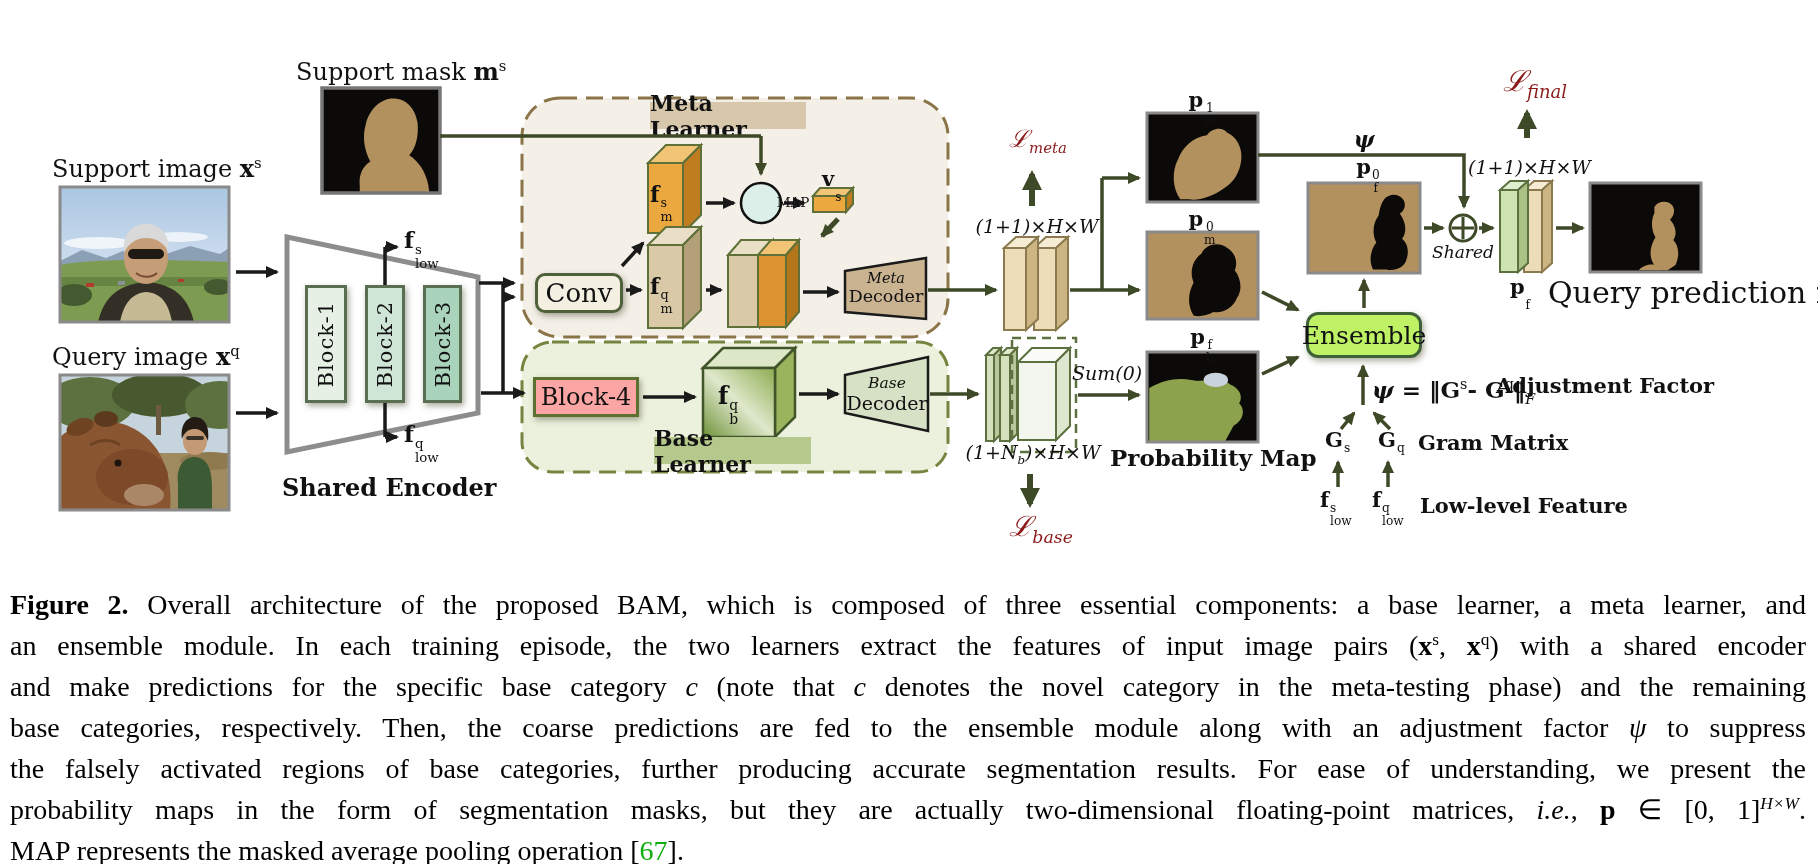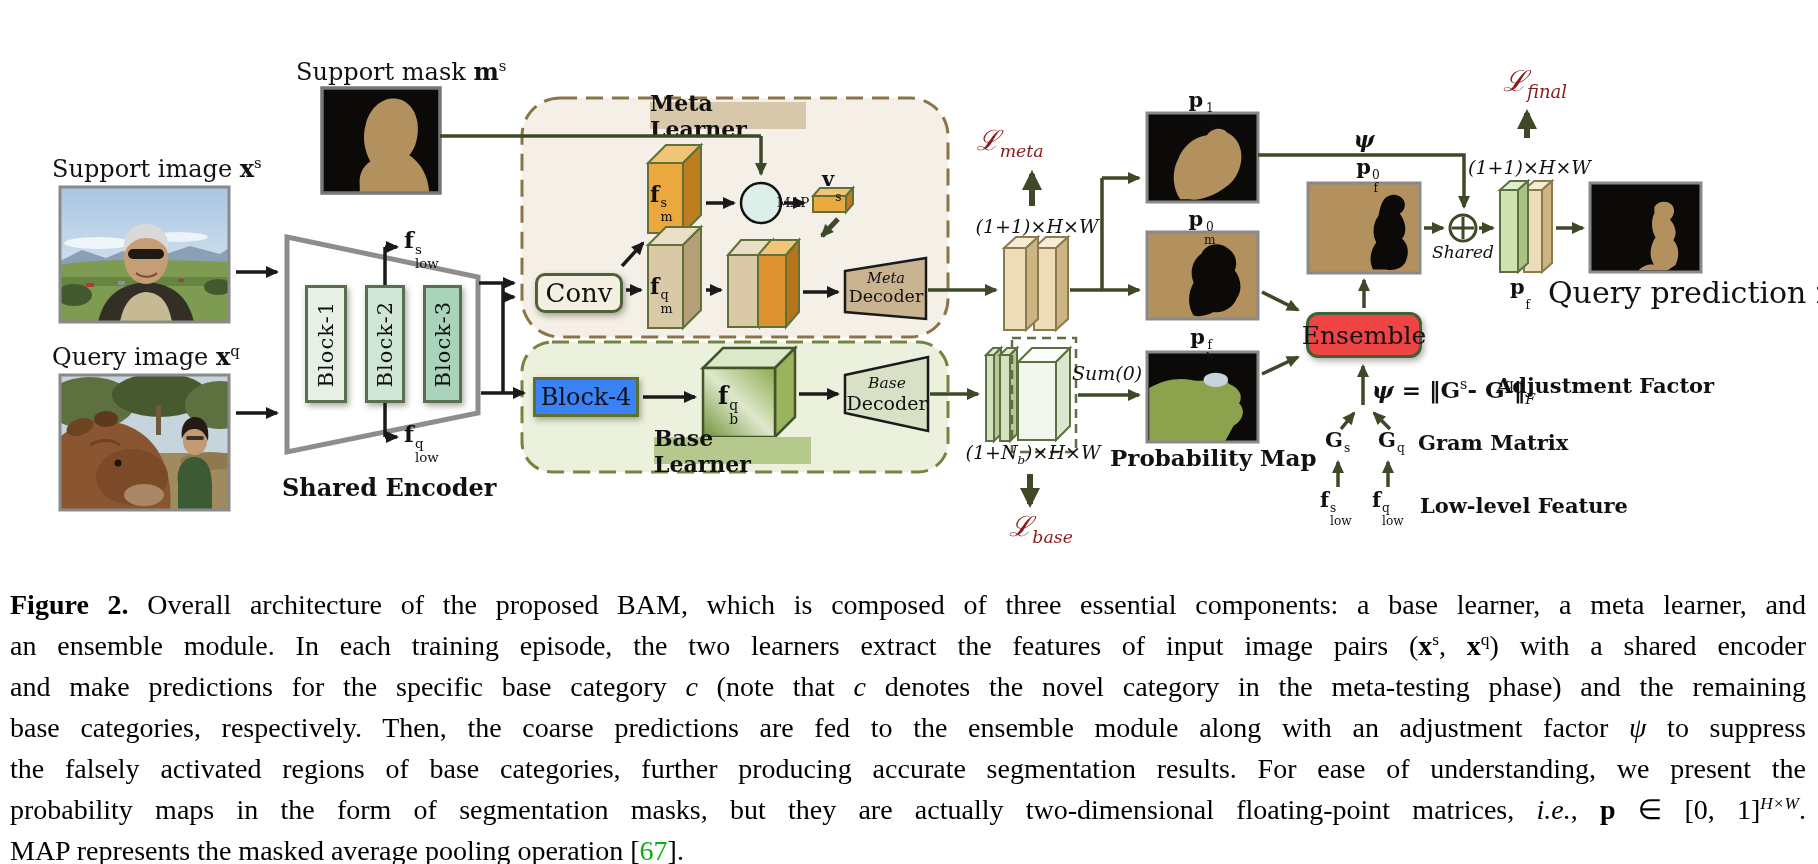--- a/index.html
+++ b/index.html
@@ -238,30 +238,30 @@
   </div>
   <div class="box" style="left:365px;top:285px;width:40px;height:118px;background:#cfe5d6;border:3px solid #5a6e52;">
     <span class="vlabel">Block-2</span>
   </div>
   <div class="box" style="left:423px;top:285px;width:39px;height:118px;background:#a9d3ba;border:3px solid #5a6e52;">
     <span class="vlabel">Block-3</span>
   </div>
   <div class="box" style="left:535px;top:273px;width:88px;height:40px;background:#f3f0e2;border:3px solid #50603a;border-radius:10px;font-size:26px;">
     <span>Conv</span>
   </div>
-  <div class="box" style="left:533px;top:377px;width:106px;height:40px;background:#3b82f6;border:3px solid #5c7030;font-size:24px;">
+  <div class="box" style="left:533px;top:377px;width:106px;height:40px;background:#fca5a5;border:3px solid #5c7030;font-size:24px;">
     <span>Block-4</span>
   </div>
   <div class="box" style="left:650px;top:102px;width:156px;height:27px;background:#d7c8ab;box-shadow:none;font-size:22px;font-weight:bold;">
     <span>Meta Learner</span>
   </div>
   <div class="box" style="left:654px;top:437px;width:157px;height:27px;background:#b6c98c;box-shadow:none;font-size:22px;font-weight:bold;">
     <span>Base Learner</span>
   </div>
-  <div class="box" style="left:1306px;top:312px;width:116px;height:46px;background:#ef4444;border:3px solid #3f6138;border-radius:12px;font-size:25px;">
+  <div class="box" style="left:1306px;top:312px;width:116px;height:46px;background:#bef264;border:3px solid #3f6138;border-radius:12px;font-size:25px;">
     <span>Ensemble</span>
   </div>
 
   <svg id="arrowsvg" class="layer" width="1818" height="572" viewBox="0 0 1818 572">
     <defs>
       <marker id="mB" markerUnits="userSpaceOnUse" markerWidth="16" markerHeight="14" refX="12" refY="7" orient="auto">
         <path d="M1,1 L14,7 L1,13 Z" fill="#1a1a1a"></path>
       </marker>
       <marker id="mG" markerUnits="userSpaceOnUse" markerWidth="16" markerHeight="14" refX="12" refY="7" orient="auto">
         <path d="M1,1 L14,7 L1,13 Z" fill="#3e4a27"></path>
@@ -355,21 +355,21 @@
   </div>
   <div class="dec" style="left:848px;top:371px;width:78px;height:46px;">
     <span class="l1" style="font-size:15.5px">Base</span>
     <span class="l2" style="font-size:19px">Decoder</span>
   </div>
   <div class="lbl math" style="left:718px;top:383px;font-size:24px;"><span class="mb">f</span><span class="stk">
         <span class="u">q</span>
         <span class="l">b</span>
       </span></div>
 
-  <div class="lbl c red" style="left:964px;top:126px;width:92px;font-size:28px;"><span class="r-i">ℒ</span><span class="r-sub r-i">meta</span></div>
+  <div class="lbl c red" style="left:992px;top:126px;width:92px;font-size:24px;"><span class="r-i">ℒ</span><span class="r-sub r-i">meta</span></div>
   <div class="lbl c" style="left:975px;top:216px;width:124px;font-size:19px;"><span class="r-i">(1+1)×H×W</span></div>
   <div class="lbl c" style="left:1072px;top:363px;width:60px;font-size:19px;text-align:center;"><span class="r-i">Sum</span><span class="r-i">(0)</span></div>
   <div class="lbl c" style="left:965px;top:442px;width:136px;font-size:19px;"><span class="r-i">(1+</span><span class="r-i">N</span><span class="r-sub r-i">b</span><span class="r-i">)×H×W</span></div>
   <div class="lbl c red" style="left:995px;top:512px;width:92px;font-size:28px;"><span class="r-i">ℒ</span><span class="r-sub r-i">base</span></div>
 
   <div class="lbl c math" style="left:1180px;top:88px;width:44px;font-size:21px;"><span class="mb">p</span><span class="stk">
         <span class="u">1</span>
         <span class="l">m</span>
       </span></div>
   <div class="lbl c math" style="left:1180px;top:207px;width:44px;font-size:21px;"><span class="mb">p</span><span class="stk">

